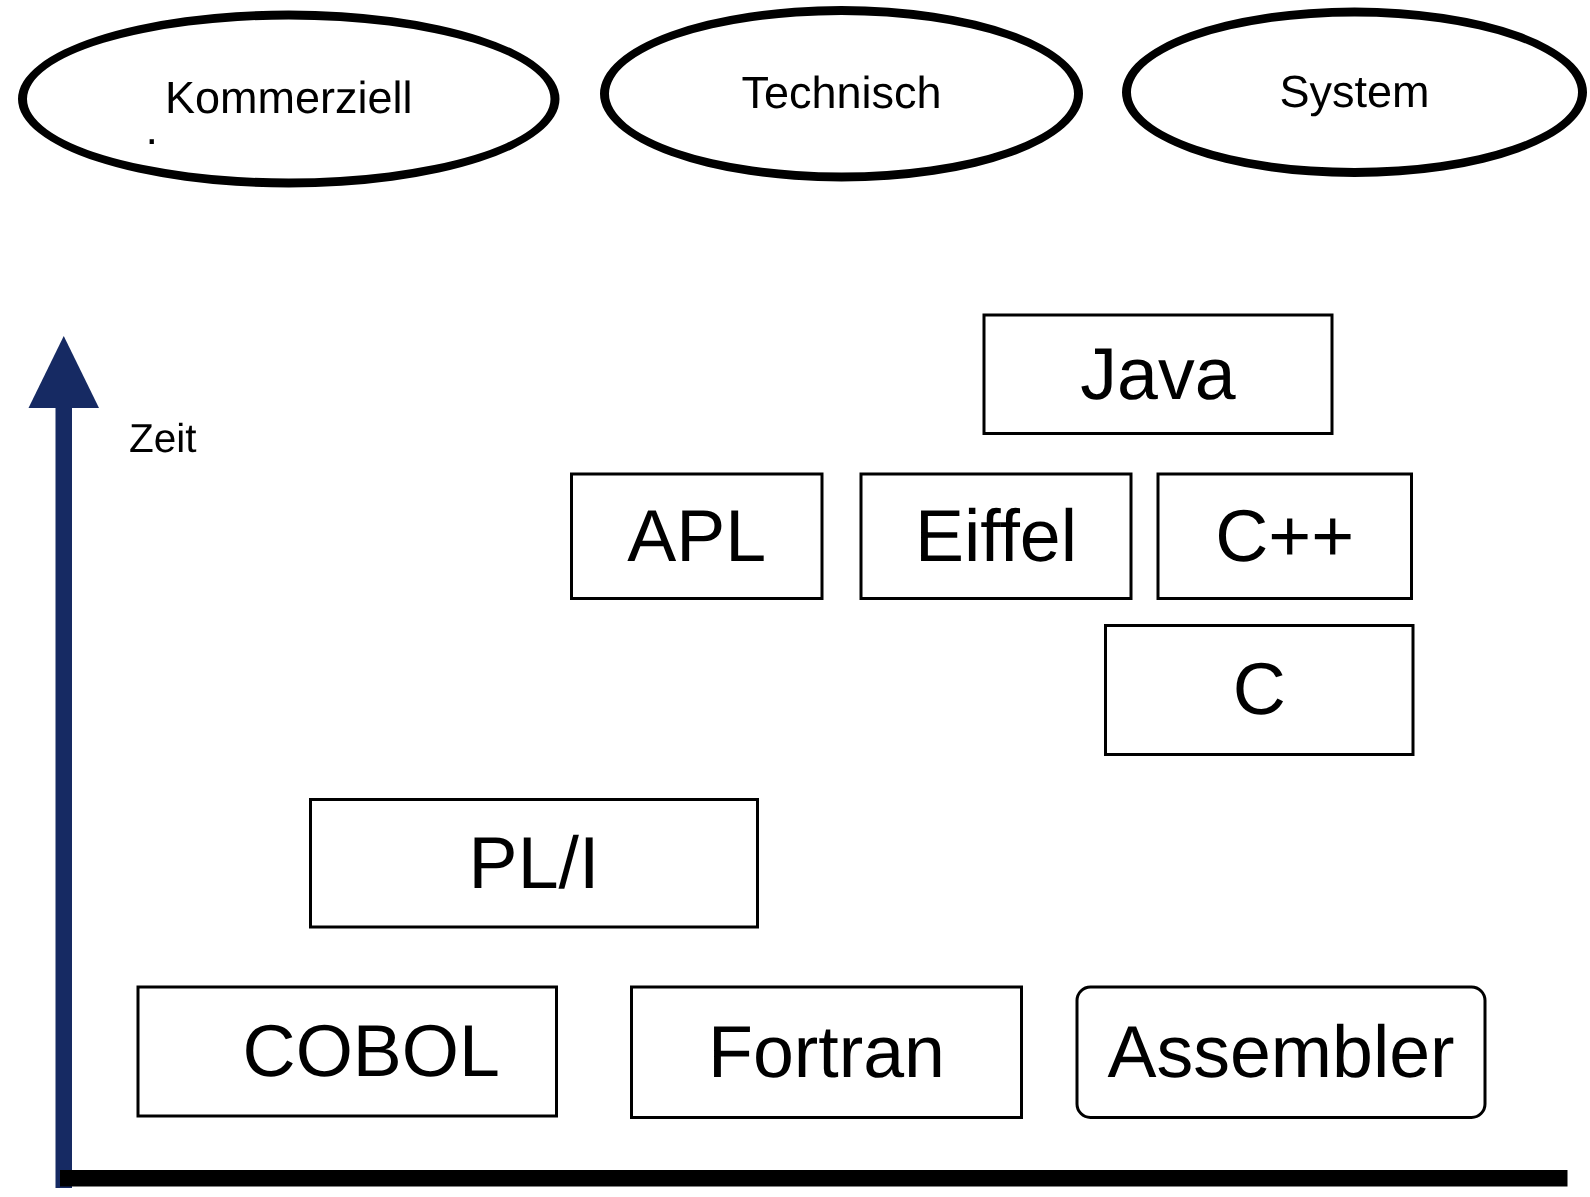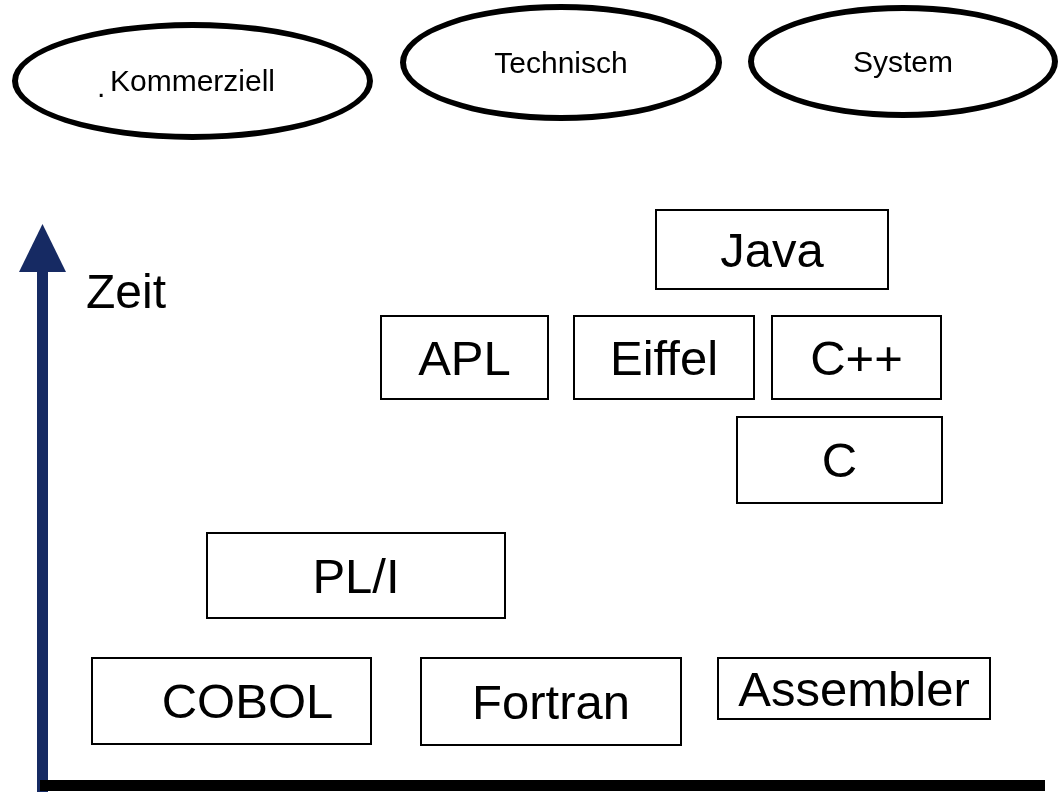--- a/index.html
+++ b/index.html
@@ -24,21 +24,21 @@
     background: #ffffff;
     display: flex;
     align-items: center;
     justify-content: center;
   }
   .ellipse-label {
     font-size: 30px;
     color: #000000;
     white-space: nowrap;
   }
-  .ellipse-kommerziell { left: 12px;  top: 22px; width: 361px; height: 118px; }
+  .ellipse-kommerziell { left: 12px;  top: 7px; width: 361px; height: 118px; }
   .ellipse-technisch   { left: 400px; top: 4px; width: 322px; height: 117px; }
   .ellipse-system      { left: 748px; top: 5px; width: 310px; height: 113px; }
 
   .stray-dot {
     position: absolute;
     left: 97px;
     top: 72px;
     font-size: 30px;
     line-height: 30px;
     color: #000000;
@@ -50,21 +50,21 @@
     left: 0;
     top: 0;
     width: 1060px;
     height: 798px;
     pointer-events: none;
   }
   .axis-time-label {
     position: absolute;
     left: 86px;
     top: 270px;
-    font-size: 48px;
+    font-size: 27px;
     line-height: 44px;
     color: #000000;
     white-space: nowrap;
   }
   .baseline-bar {
     position: absolute;
     left: 40px;
     top: 780px;
     width: 1005px;
     height: 11px;
@@ -89,21 +89,21 @@
   .box-java      { left: 655px; top: 209px; width: 234px; height: 81px; }
   .box-apl       { left: 380px; top: 315px; width: 169px; height: 85px; }
   .box-eiffel    { left: 573px; top: 315px; width: 182px; height: 85px; }
   .box-cpp       { left: 771px; top: 315px; width: 171px; height: 85px; }
   .box-pascal    { left: 455px; top: 416px; width: 229px; height: 88px; }
   .box-c         { left: 736px; top: 416px; width: 207px; height: 88px; }
   .box-pli       { left: 206px; top: 532px; width: 300px; height: 87px; }
   .box-algol     { left: 535px; top: 532px; width: 187px; height: 87px; }
   .box-cobol     { left: 91px;  top: 657px; width: 281px; height: 88px; padding-left: 32px; }
   .box-fortran   { left: 420px; top: 657px; width: 262px; height: 89px; }
-  .box-assembler { left: 717px; top: 657px; width: 274px; height: 63px; }
+  .box-assembler { left: 717px; top: 657px; width: 274px; height: 89px; border-radius: 10px; }
 </style>
 </head>
 <body>
 
 <div class="stage">
 
   <div class="ellipse ellipse-kommerziell">
     <span class="ellipse-label">Kommerziell</span>
   </div>
   <div class="ellipse ellipse-technisch">

